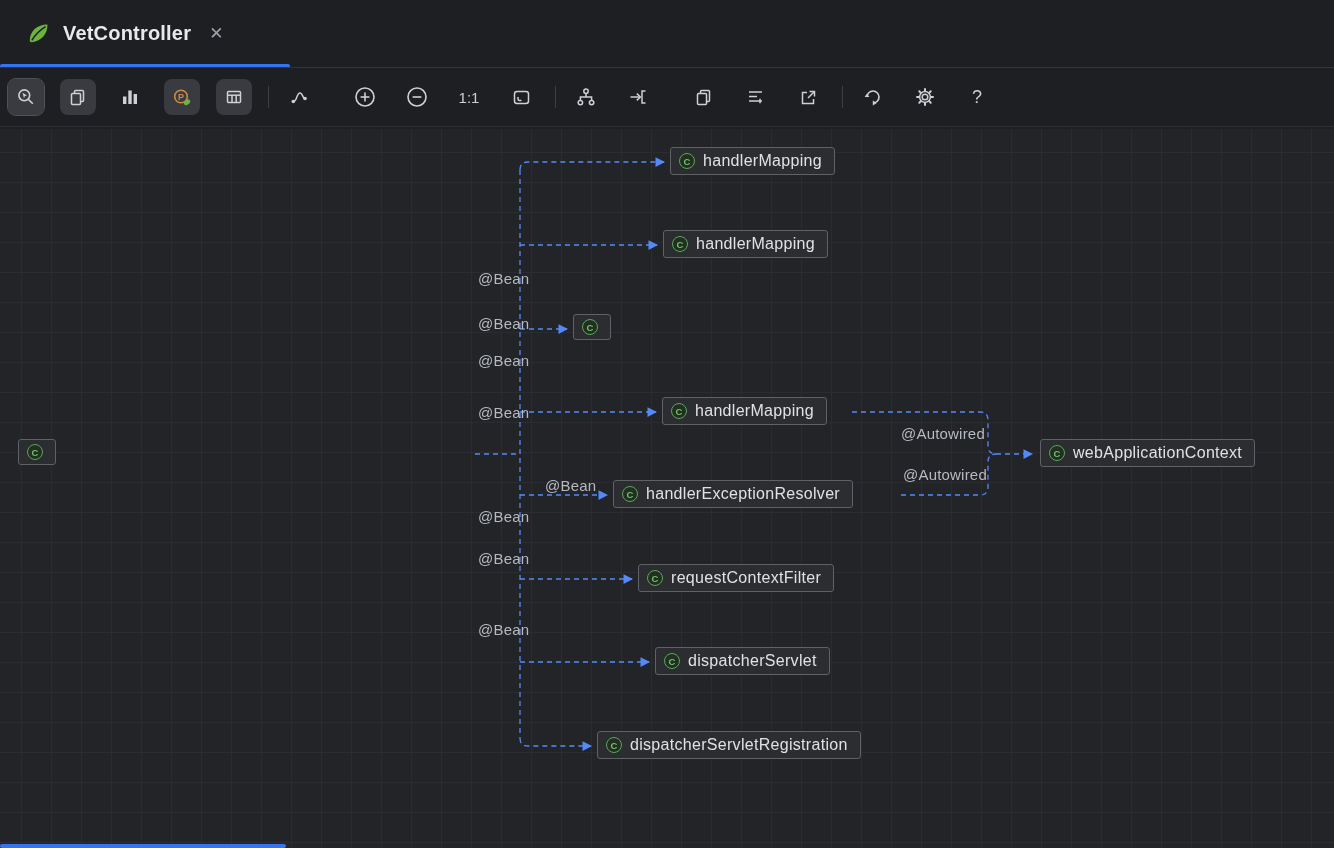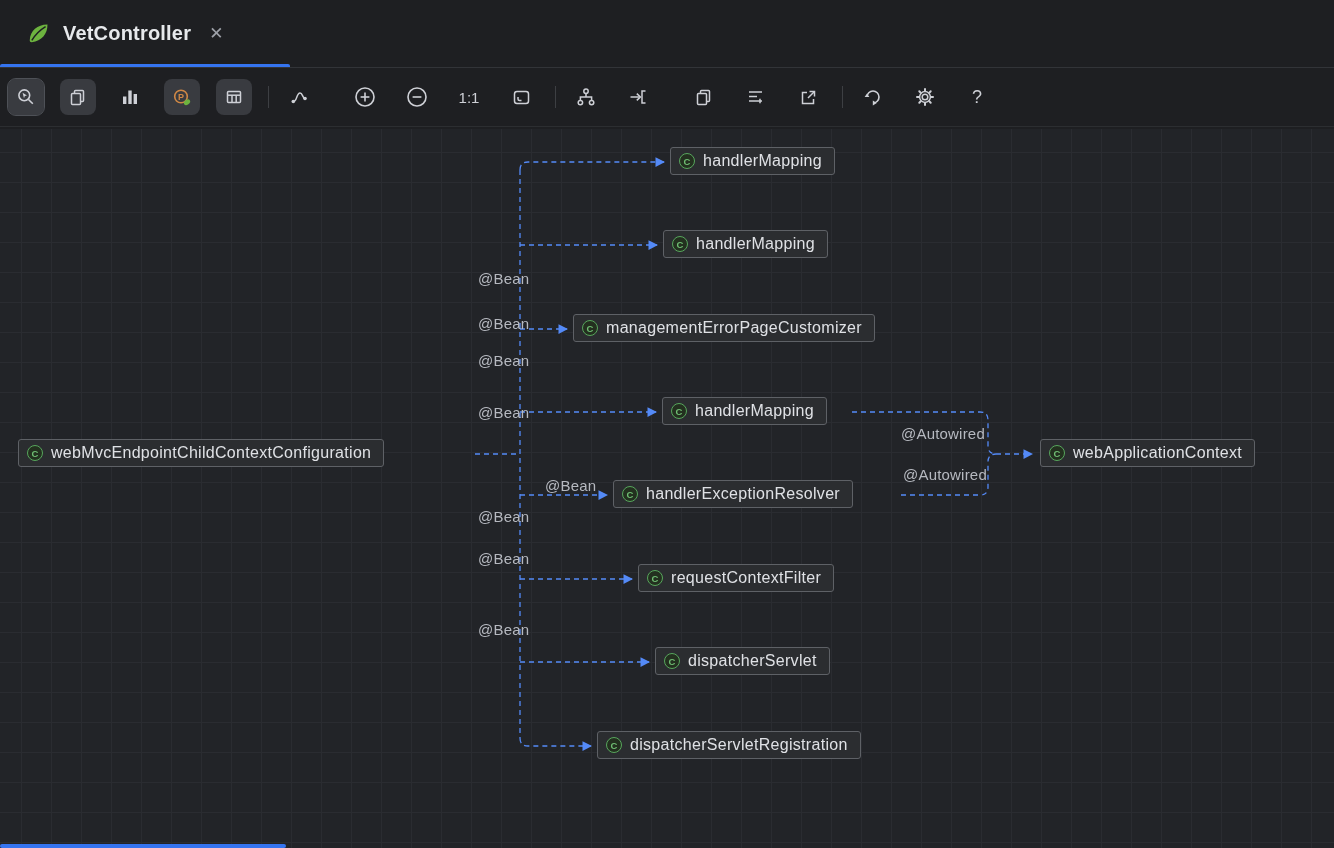--- a/index.html
+++ b/index.html
@@ -247,36 +247,34 @@
   <span class="elabel" style="left:478px;top:275px">@Bean</span>
   <span class="elabel" style="left:545px;top:348px">@Bean</span>
   <span class="elabel" style="left:478px;top:379px">@Bean</span>
   <span class="elabel" style="left:478px;top:421px">@Bean</span>
   <span class="elabel" style="left:478px;top:492px">@Bean</span>
   <span class="elabel" style="left:901px;top:296px">@Autowired</span>
   <span class="elabel" style="left:903px;top:337px">@Autowired</span>
 
   <div class="node" style="left:18px;top:310px">
     <span class="cicon">C</span>
-    <span>webMvcEndpointChildContextConfiguration</span>
   </div>
 
   <div class="node" style="left:670px;top:18px">
     <span class="cicon">C</span>
     <span>handlerMapping</span>
   </div>
 
   <div class="node" style="left:663px;top:101px">
     <span class="cicon">C</span>
     <span>handlerMapping</span>
   </div>
 
   <div class="node" style="left:573px;top:185px">
     <span class="cicon">C</span>
-    <span>managementErrorPageCustomizer</span>
   </div>
 
   <div class="node" style="left:662px;top:268px">
     <span class="cicon">C</span>
     <span>handlerMapping</span>
   </div>
 
   <div class="node" style="left:613px;top:351px">
     <span class="cicon">C</span>
     <span>handlerExceptionResolver</span>

